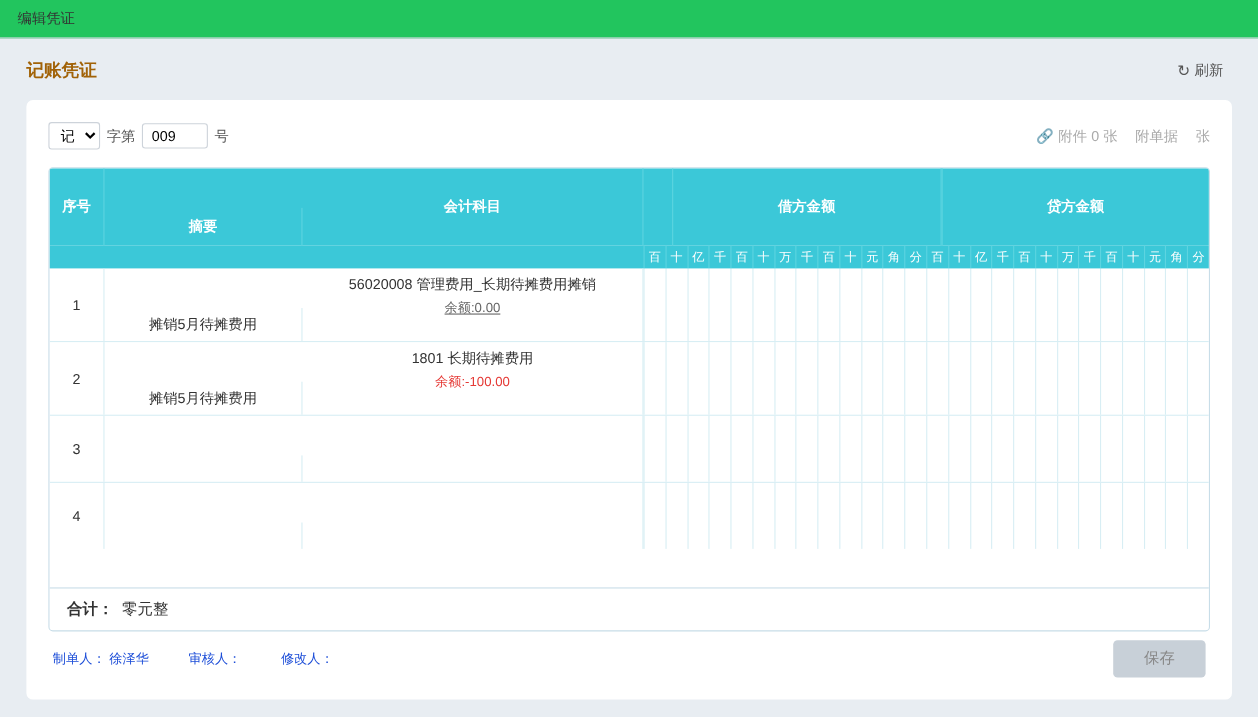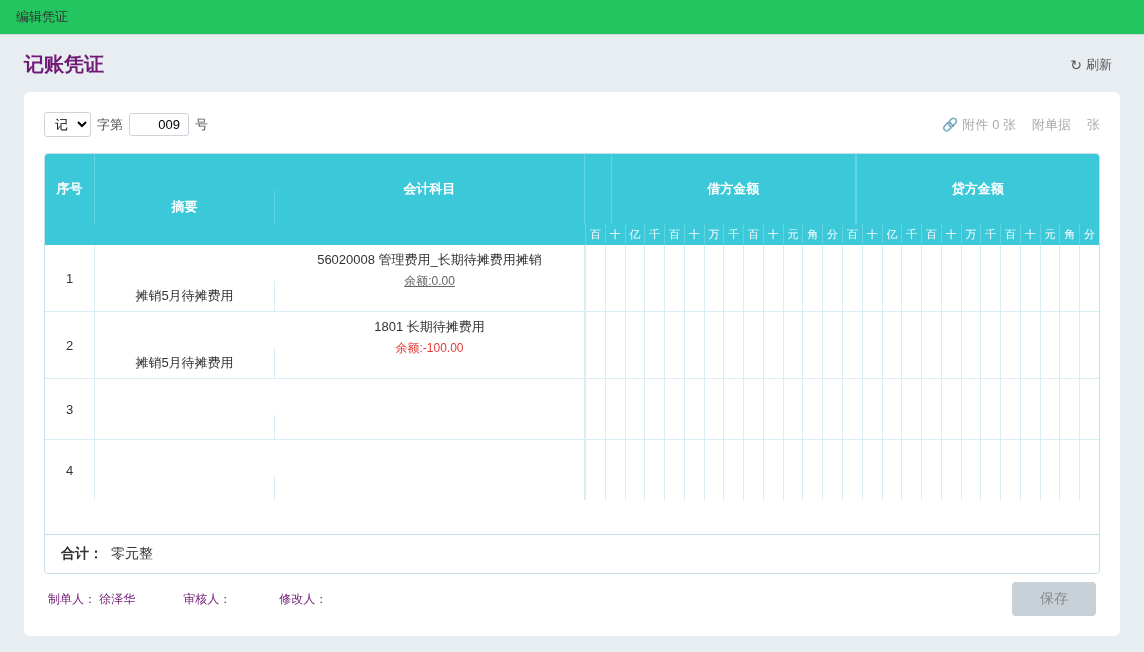--- a/index.html
+++ b/index.html
@@ -32,23 +32,23 @@
       display: flex;
       flex-direction: column;
     }
     .page-header {
       display: flex;
       align-items: center;
       justify-content: space-between;
       margin-bottom: 14px;
     }
     .page-title {
-      font-size: 20px;
+      font-size: 16px;
       font-weight: bold;
-      color: #701a75;
+      color: #a16207;
     }
     .refresh-btn {
       display: flex;
       align-items: center;
       gap: 4px;
       color: #555;
       cursor: pointer;
       font-size: 13px;
       background: none;
       border: none;
@@ -87,21 +87,21 @@
       font-size: 13px;
       background: #fff;
       cursor: pointer;
     }
     .field-input {
       border: 1px solid #cdd3da;
       border-radius: 3px;
       padding: 3px 8px;
       font-size: 13px;
       width: 60px;
-      text-align: right;
+      text-align: left;
       background: #fff;
     }
     .field-date-input {
       border: 1px solid #cdd3da;
       border-radius: 3px;
       padding: 3px 8px;
       font-size: 13px;
       width: 110px;
       background: #fff;
     }
@@ -254,23 +254,23 @@
 
     .footer-bar {
       margin-top: 8px;
       display: flex;
       align-items: center;
       justify-content: space-between;
       padding: 0 4px;
     }
     .footer-info {
       display: flex;
-      gap: 48px;
+      gap: 36px;
       font-size: 12px;
-      color: #701a75;
+      color: #1d4ed8;
       justify-content: center;
     }
     .save-btn {
       background: #c8d0d8;
       color: #888;
       border: none;
       border-radius: 4px;
       padding: 8px 28px;
       font-size: 14px;
       cursor: pointer;

